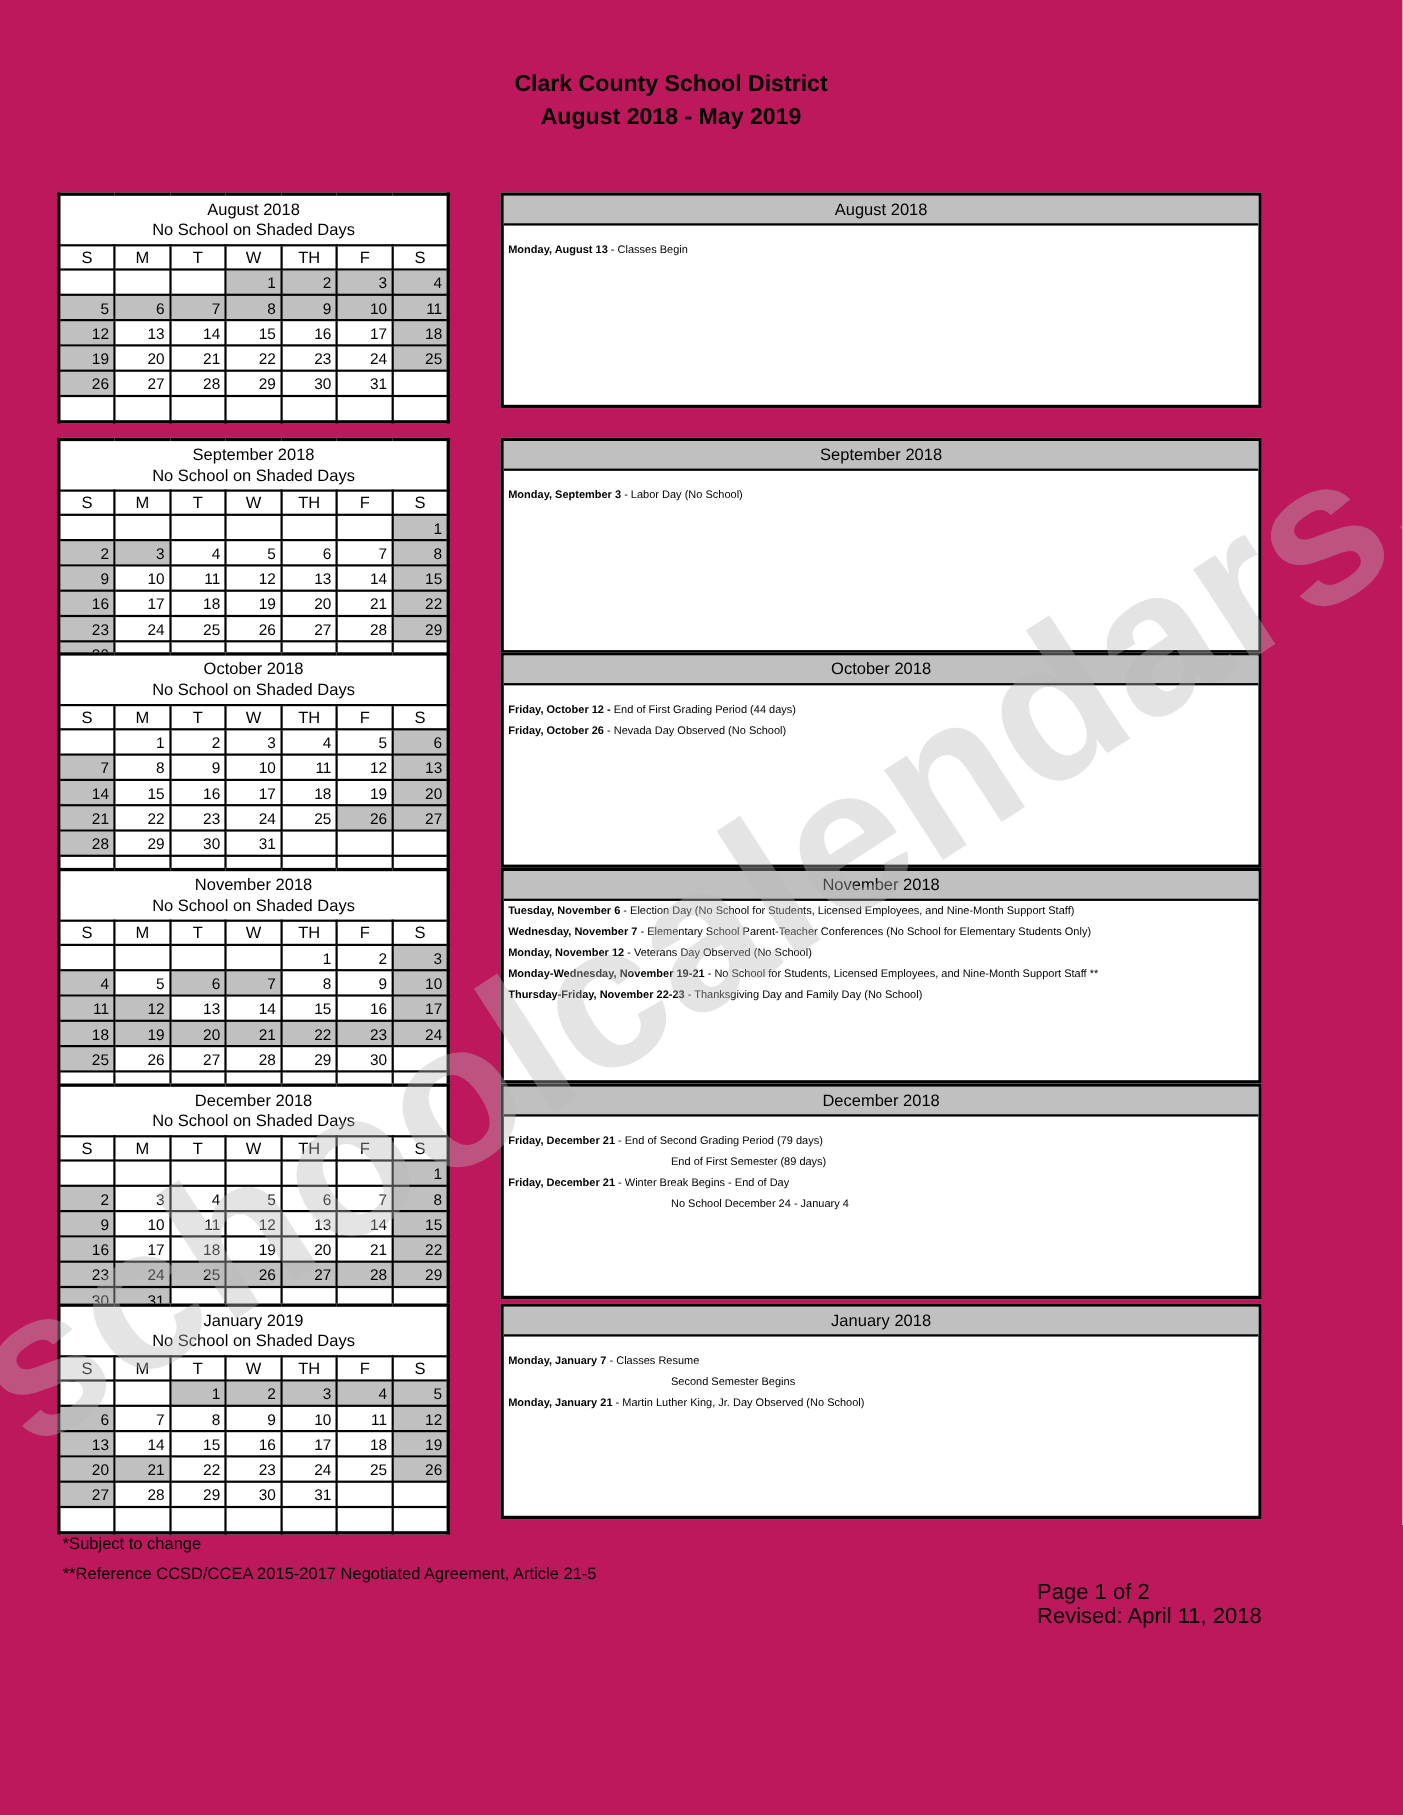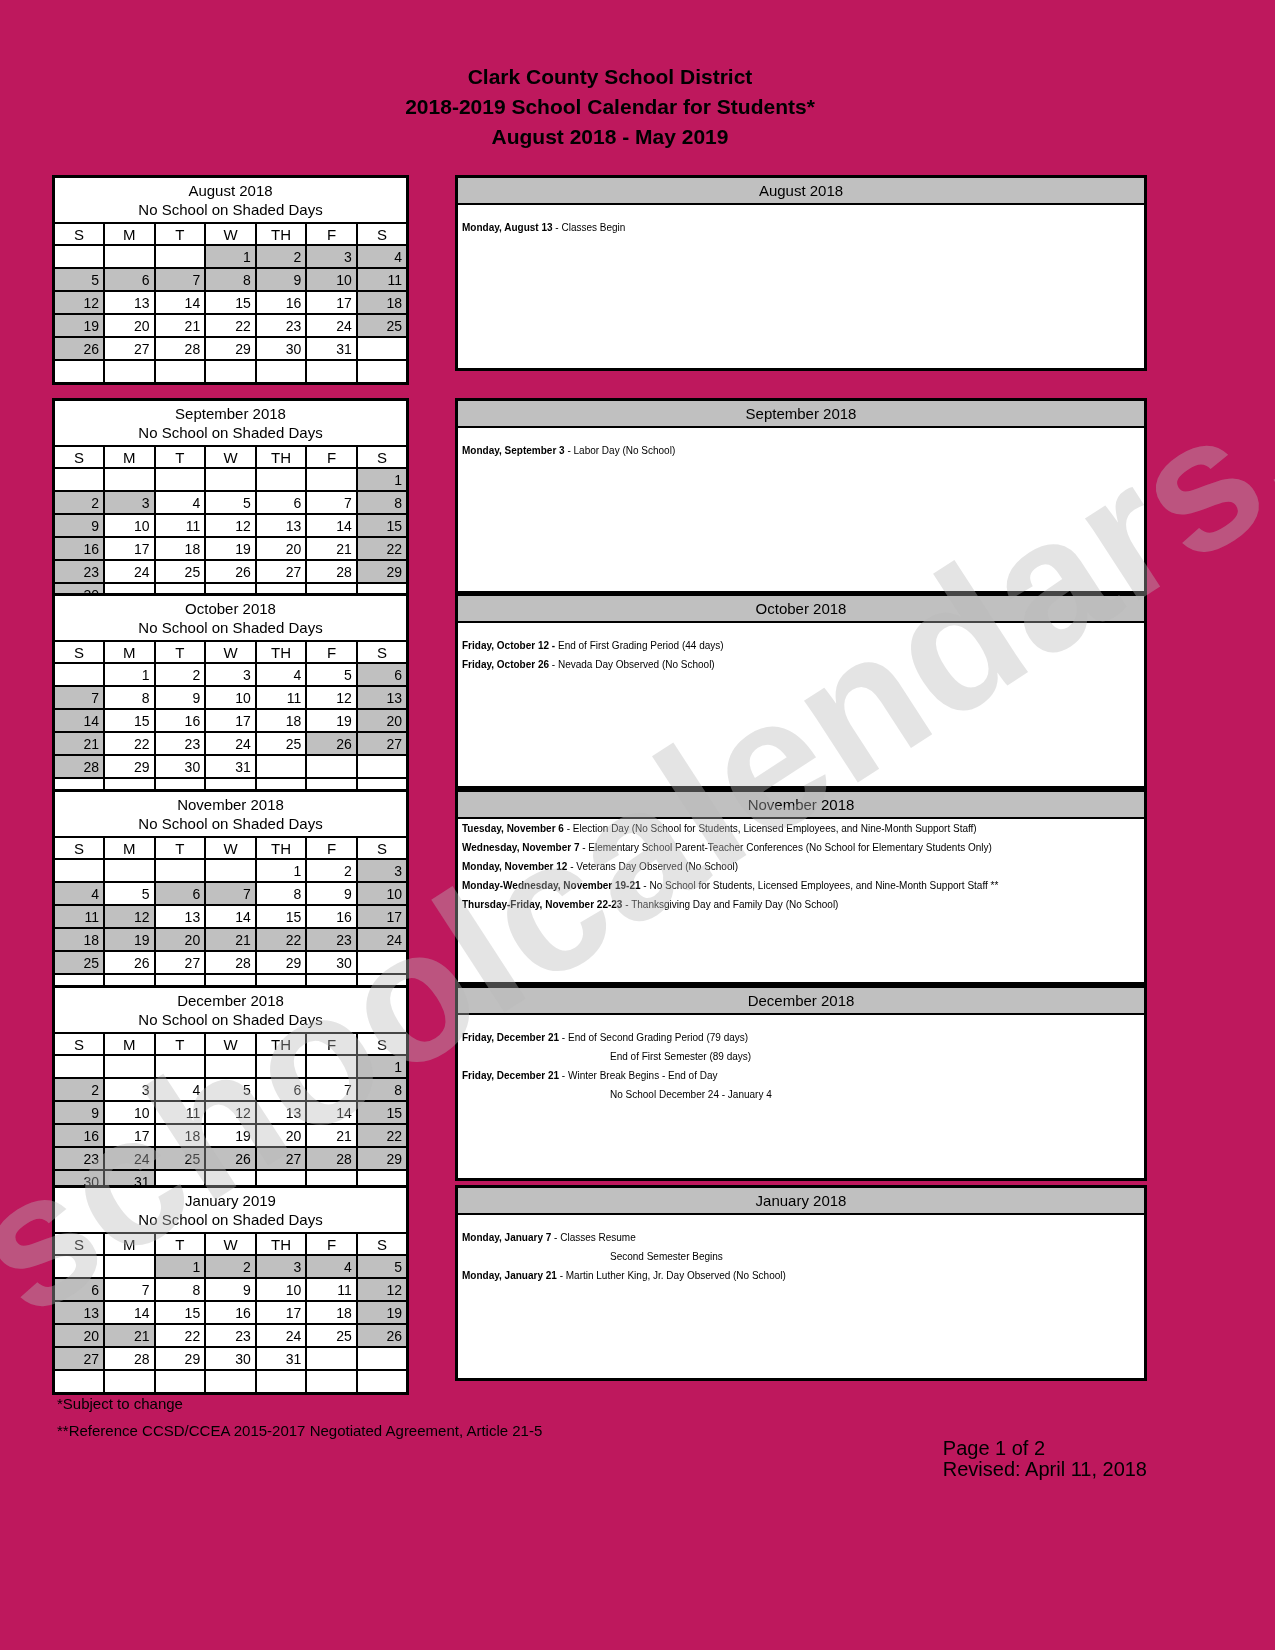--- a/index.html
+++ b/index.html
@@ -53,21 +53,20 @@
     color:rgba(185,185,185,0.38); white-space:nowrap; pointer-events:none; z-index:5;
   }
 </style>
 </head>
 <body>
 
 <div class="page">
 
   <div class="title-block">
     <div>Clark County School District</div>
-    <div>2018-2019 School Calendar for Students*</div>
     <div>August 2018 - May 2019</div>
   </div>
 
   <div class="months" id="months">
       <div class="month-row">
         <table class="mini-cal">
           <tbody>
             <tr>
               <td class="cal-title" colspan="7">
                 <div>August 2018</div>

